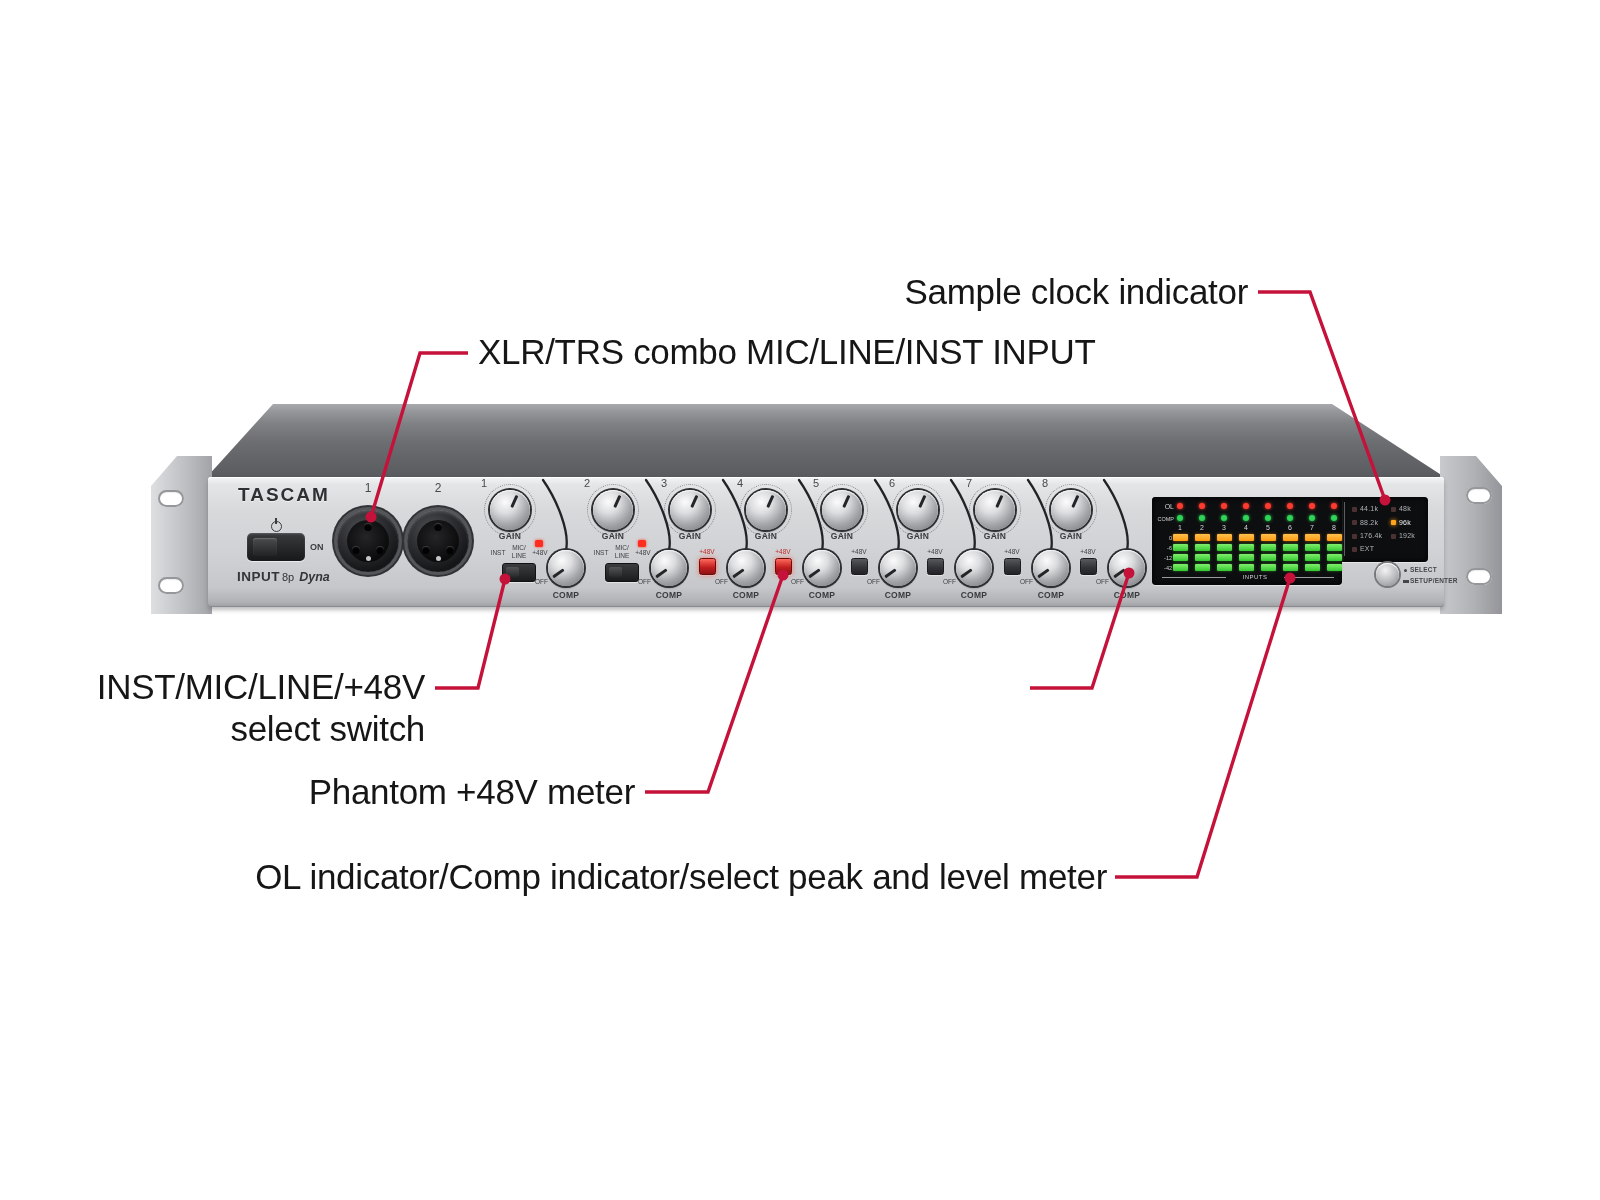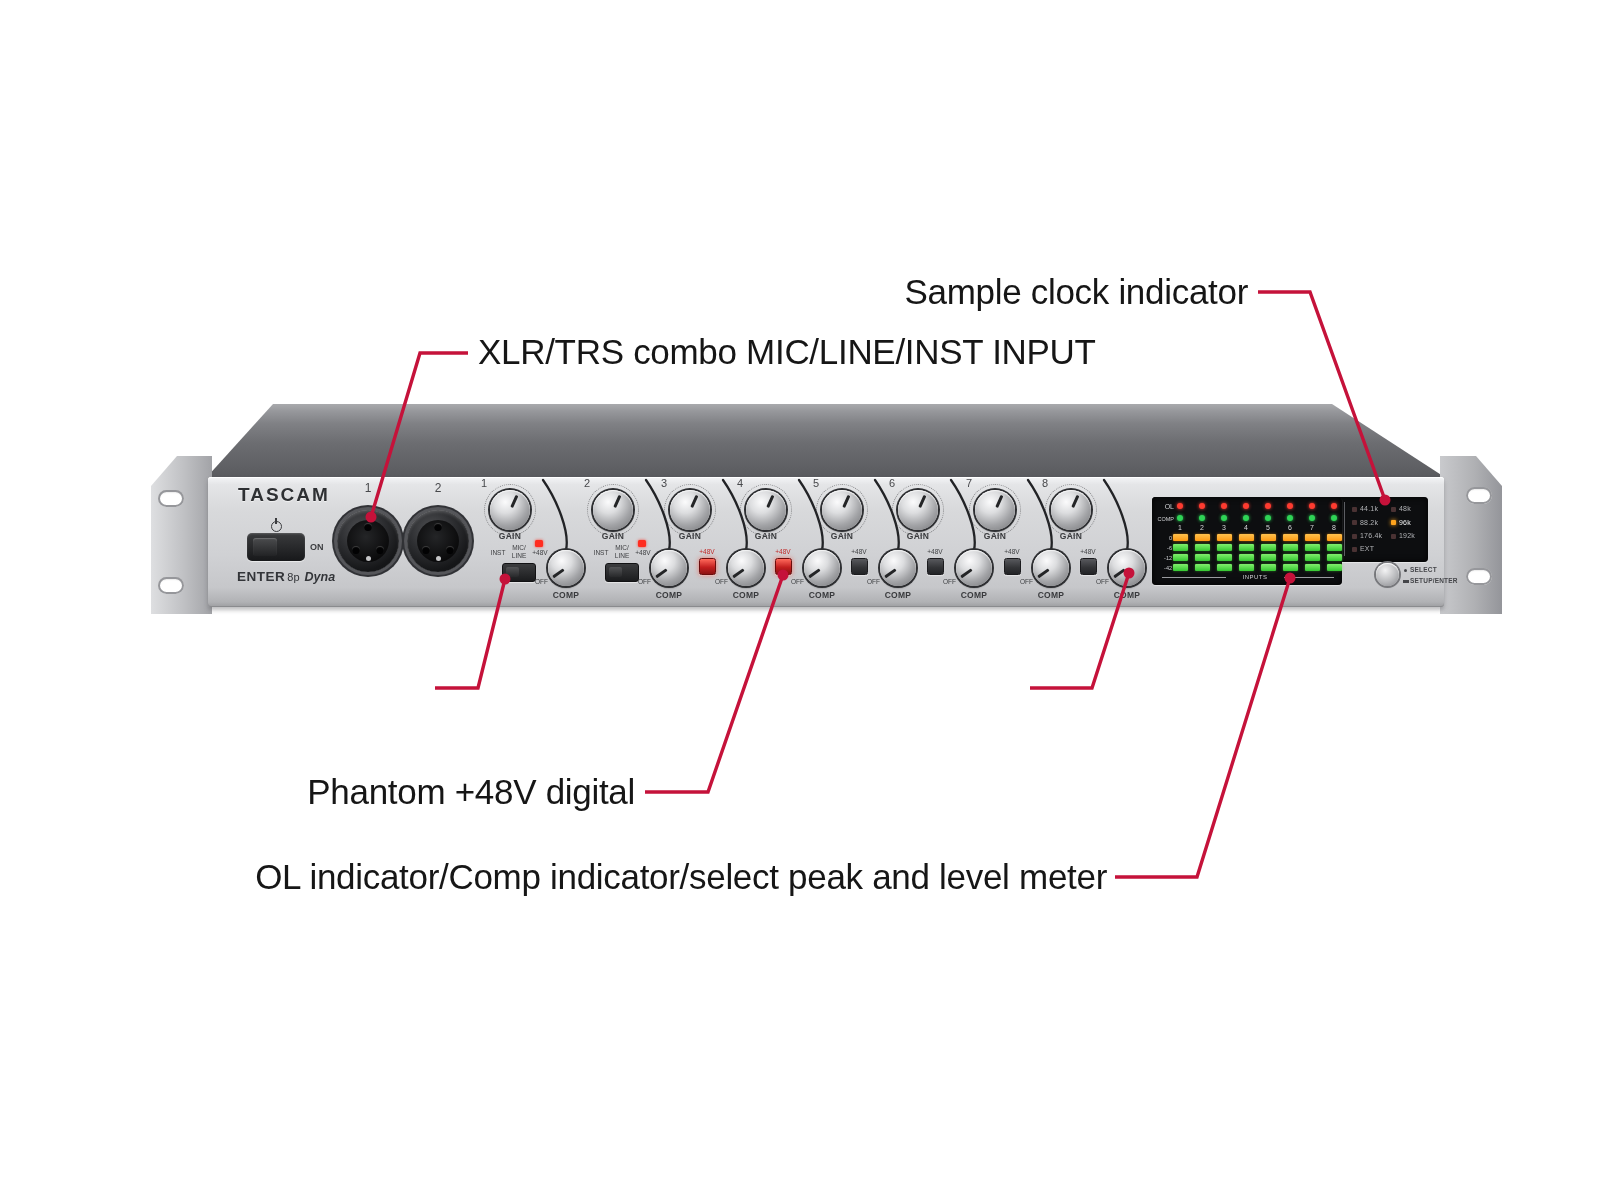--- a/index.html
+++ b/index.html
@@ -101,21 +101,21 @@
   <div class="ear left"></div>
   <div class="ear-hole" style="left:158px;top:490px;"></div>
   <div class="ear-hole" style="left:158px;top:577px;"></div>
   <div class="ear right"></div>
   <div class="ear-hole" style="left:1466px;top:487px;"></div>
   <div class="ear-hole" style="left:1466px;top:568px;"></div>
   <div class="front-panel"></div>
 
   <div class="brand">TASCAM</div>
   <div class="series">
-    <span class="s1">ENTER</span><span class="s2">8p</span><span class="s3">Dyna</span>
+    <span class="s1">INPUT</span><span class="s2">8p</span><span class="s3">Dyna</span>
   </div>
 
   <div class="pwr-ring"></div>
   <div class="pwr-bar"></div>
   <div class="pwr-switch">
       <div class="pwr-inner"></div>
     </div>
   <div class="on-label">ON</div>
 
   <div class="jack-num" style="left:360px;top:481px;">1</div>
@@ -377,15 +377,19 @@
       <circle cx="371" cy="517" r="5.5"></circle>
       <circle cx="505" cy="579" r="5.5"></circle>
       <circle cx="1129" cy="573" r="5.5"></circle>
       <circle cx="783" cy="575" r="5.5"></circle>
       <circle cx="1290" cy="578" r="5.5"></circle>
     </g>
   </svg>
 
   <div class="ann" style="left:478px;top:331px;">XLR/TRS combo MIC/LINE/INST INPUT</div>
   <div class="ann ra" style="right:352px;top:271px;">Sample clock indicator</div>
-  <div class="ann ra" style="right:965px;top:771px;">Phantom +48V digital</div>
+  <div class="ann ra" style="right:1175px;top:666px;">
+    <div>INST/MIC/LINE/+48V</div>
+    <div>select switch</div>
+  </div>
+  <div class="ann ra" style="right:965px;top:771px;">Phantom +48V meter</div>
   <div class="ann ra" style="right:493px;top:856px;">OL indicator/Comp indicator/select peak and level meter</div>
 </div>
 
 </body></html>

